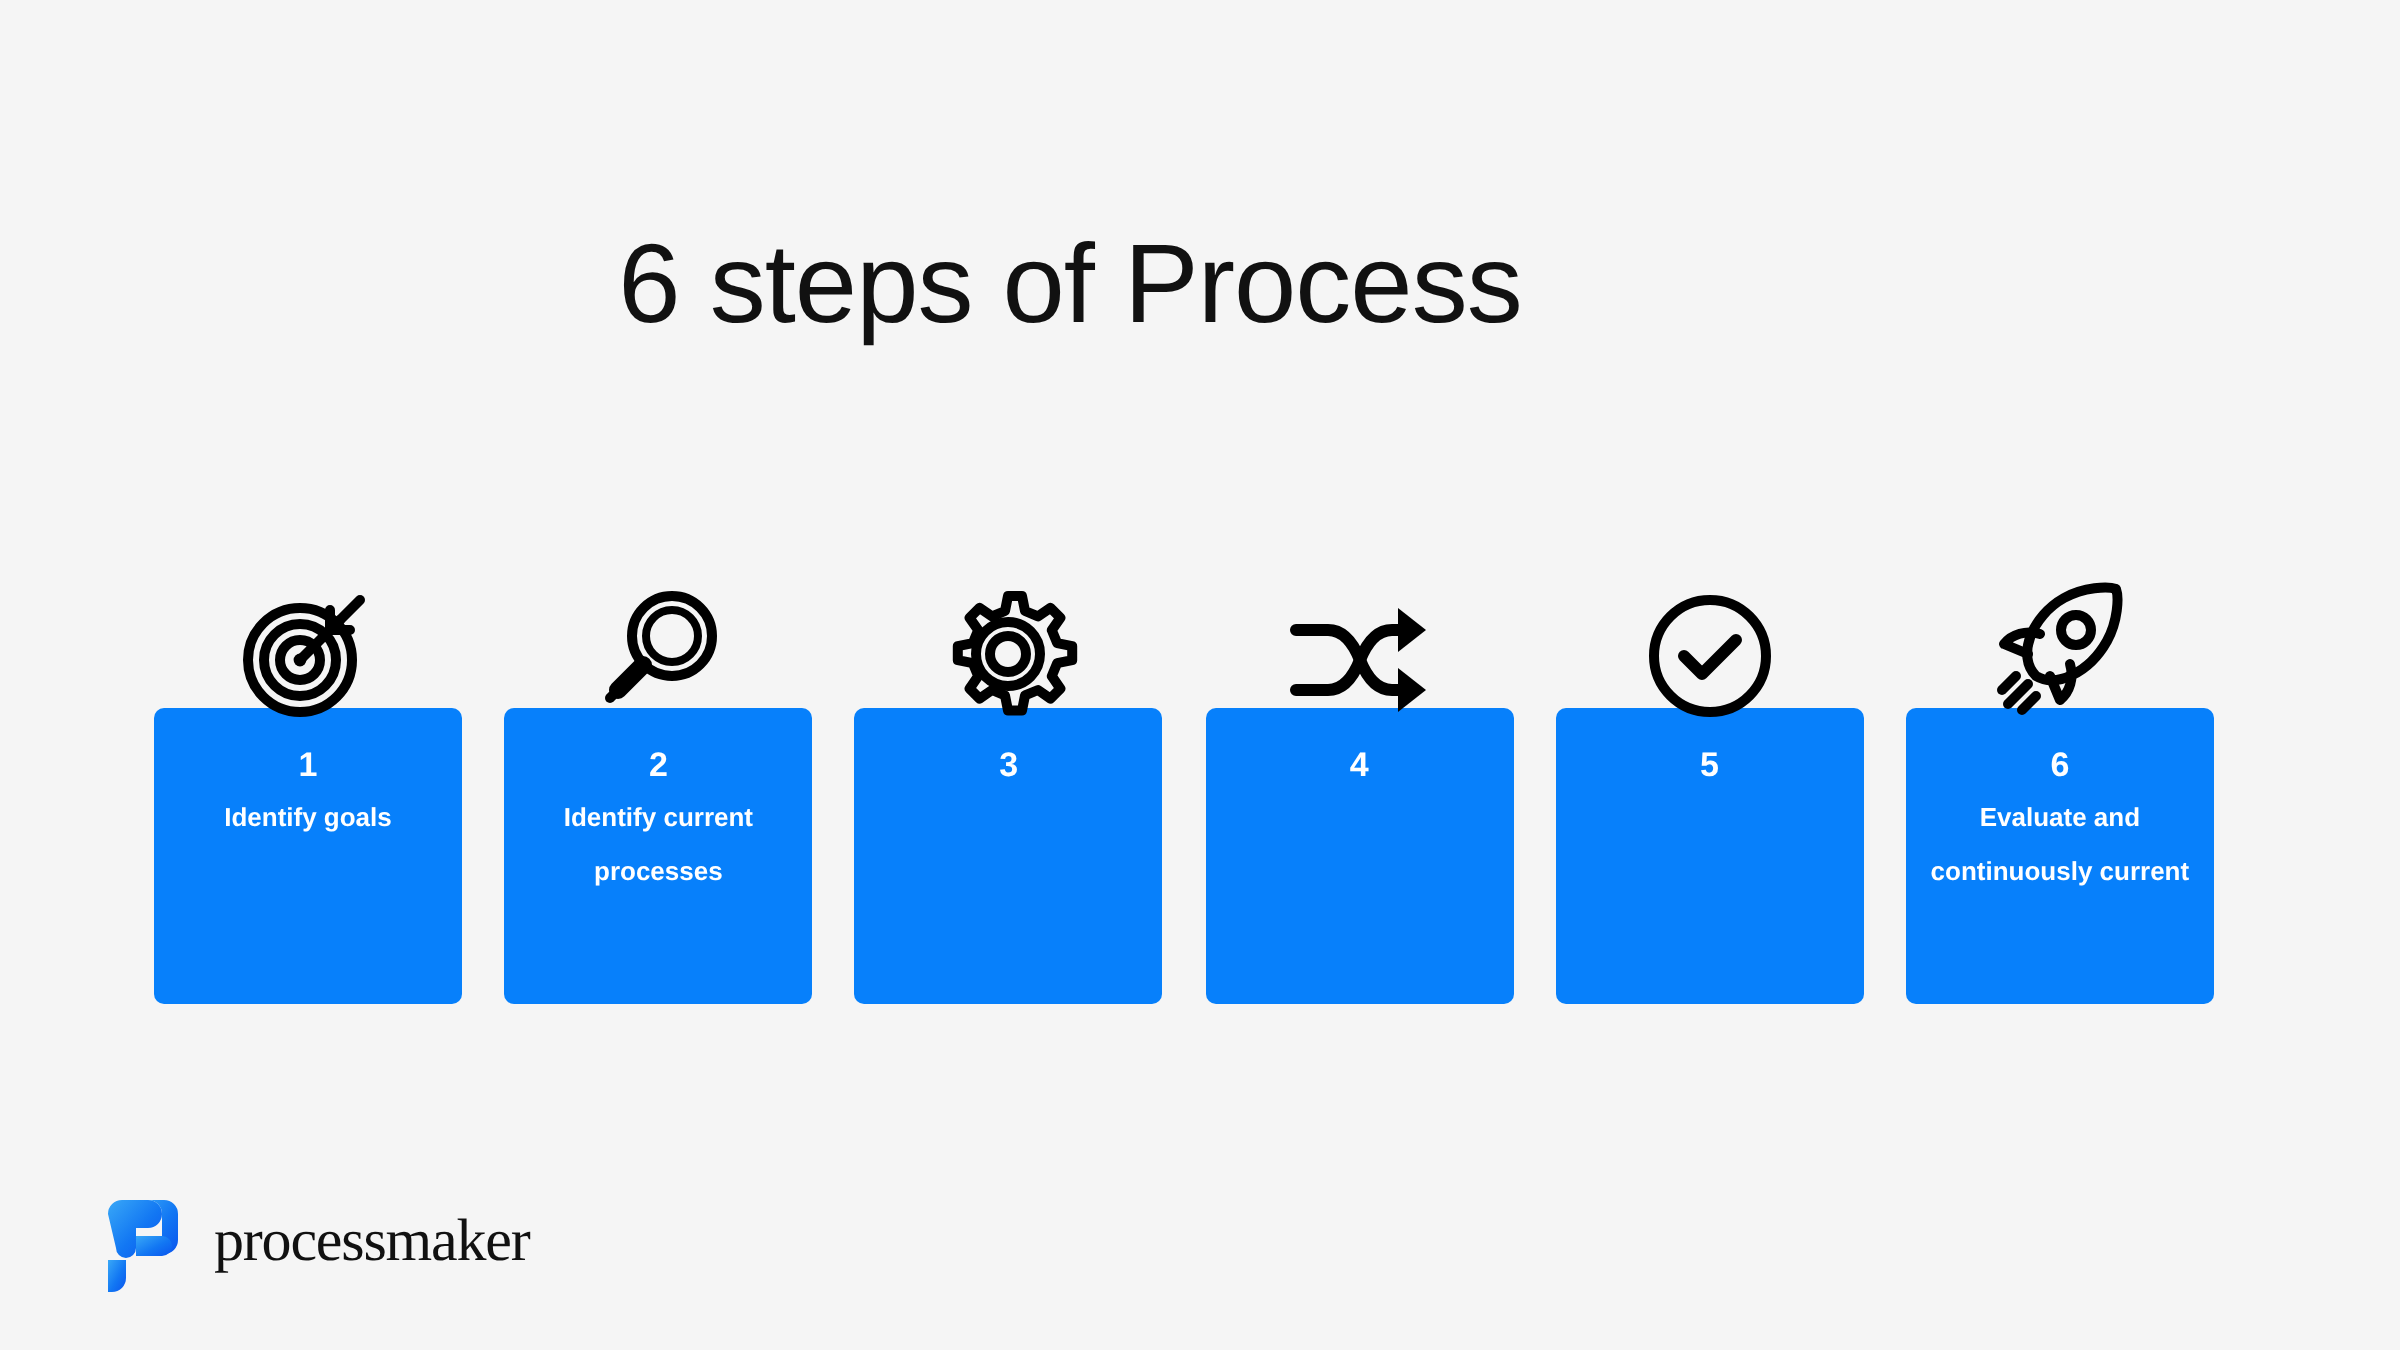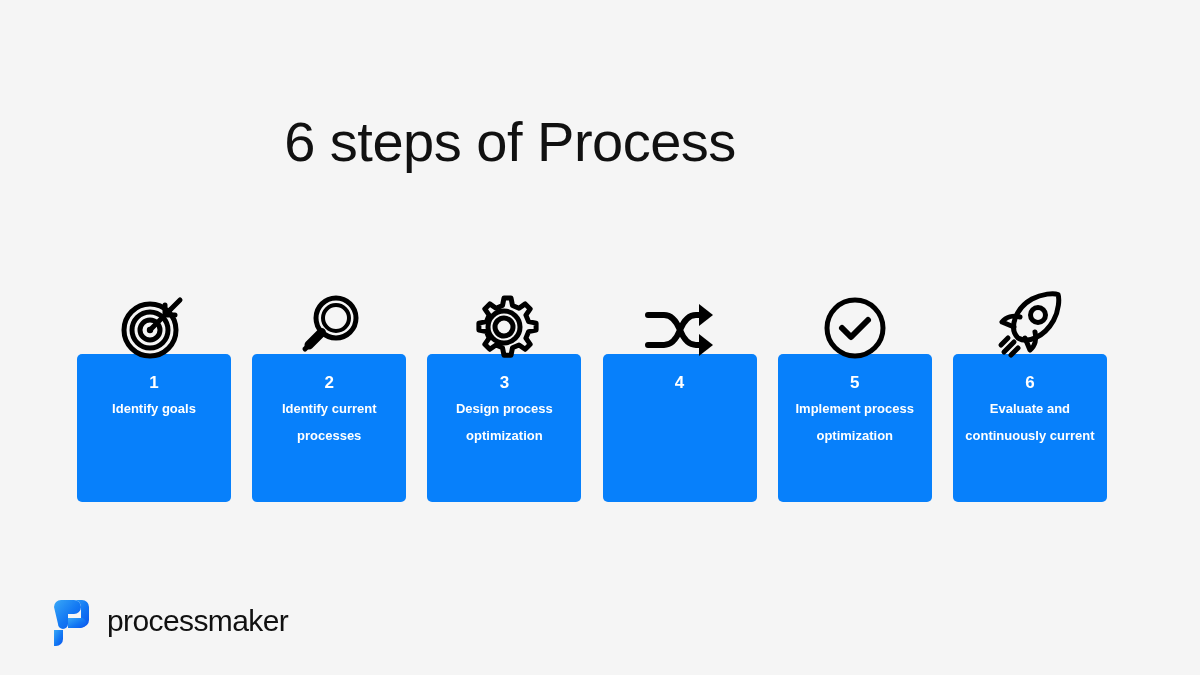--- a/index.html
+++ b/index.html
@@ -28,20 +28,21 @@
     position: absolute;
     left: 0;
     top: 72px;
     width: 1020px;
     text-align: center;
     color: #111111;
     font-size: 56px;
     line-height: 64px;
     font-weight: 400;
     letter-spacing: -0.5px;
+    padding-left: 25px;
   }
   .title .line {
     display: block;
   }
 
   
   .steps {
     position: absolute;
     left: 77px;
     top: 354px;
@@ -113,20 +114,21 @@
     height: 50px;
     flex: 0 0 auto;
   }
   .logo-word {
     color: #111111;
     font-size: 30px;
     font-weight: 400;
     letter-spacing: -0.6px;
     line-height: 32px;
     white-space: nowrap;
+    font-family: Liberation Serif, serif;
   }
 </style>
 </head>
 <body>
 
 <div class="canvas">
 
   <h1 class="title">
     <span class="line">6 steps of Process</span>
   </h1>
@@ -170,21 +172,20 @@
       <div class="step-icon">
         <svg width="66" height="66" viewBox="0 0 66 66">
           <g fill="none" stroke="#000000" stroke-width="5" stroke-linecap="round" stroke-linejoin="round">
             <path d="M33 4 l7 0 l1.5 7.5 l6.5 2.7 l6.2 -4.3 l5 5 l-4.3 6.2 l2.7 6.5 l7.5 1.5 l0 7 l-7.5 1.5 l-2.7 6.5 l4.3 6.2 l-5 5 l-6.2 -4.3 l-6.5 2.7 l-1.5 7.5 l-7 0 l-1.5 -7.5 l-6.5 -2.7 l-6.2 4.3 l-5 -5 l4.3 -6.2 l-2.7 -6.5 l-7.5 -1.5 l0 -7 l7.5 -1.5 l2.7 -6.5 l-4.3 -6.2 l5 -5 l6.2 4.3 l6.5 -2.7 Z"></path>
             <circle cx="33" cy="33" r="16"></circle>
             <circle cx="33" cy="33" r="9"></circle>
           </g>
         </svg>
       </div>
       <span class="step-num">3</span>
-      <span class="step-label">Design process optimization</span>
     </div>
 
     <div class="step">
       <div class="step-icon">
         <svg width="72" height="60" viewBox="0 0 72 60">
           <g fill="none" stroke="#000000" stroke-width="6" stroke-linecap="round" stroke-linejoin="round">
             <path d="M4 15 L20 15 Q30 15 36 30 Q42 45 52 45 L62 45"></path>
             <path d="M4 45 L20 45 Q30 45 36 30 Q42 15 52 15 L62 15"></path>
           </g>
           <path d="M55 4 L69 15 L55 26 Z" fill="#000000"></path>
@@ -197,21 +198,20 @@
     <div class="step">
       <div class="step-icon">
         <svg width="64" height="64" viewBox="0 0 64 64">
           <g fill="none" stroke="#000000" stroke-linecap="round" stroke-linejoin="round">
             <circle cx="32" cy="32" r="28" stroke-width="5"></circle>
             <path d="M19 32 L28 41 L45 24" stroke-width="6"></path>
           </g>
         </svg>
       </div>
       <span class="step-num">5</span>
-      <span class="step-label">Implement process optimization</span>
     </div>
 
     <div class="step">
       <div class="step-icon">
         <svg width="72" height="70" viewBox="0 0 72 70">
           <g fill="none" stroke="#000000" stroke-width="5" stroke-linecap="round" stroke-linejoin="round">
             <path d="M24 48 C14 38 22 18 38 9 C48 3.5 60 3 64 4.5 C65.5 8.5 65 20.5 59.5 30.5 C50.5 46.5 34 54 24 48 Z"></path>
             <circle cx="44" cy="25" r="7.5"></circle>
             <path d="M26 27 C19 25 12 27 8 32 L20 37"></path>
             <path d="M41 42 C43 49 41 56 36 60 L31 48"></path>

